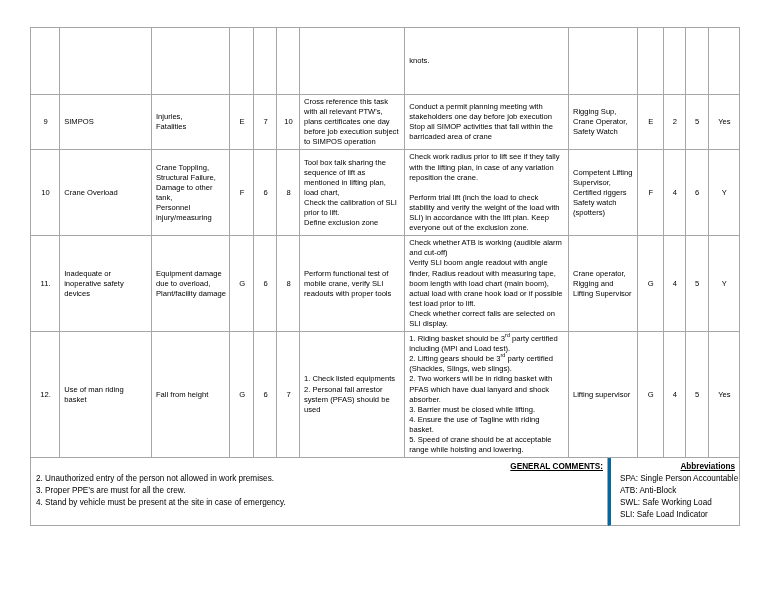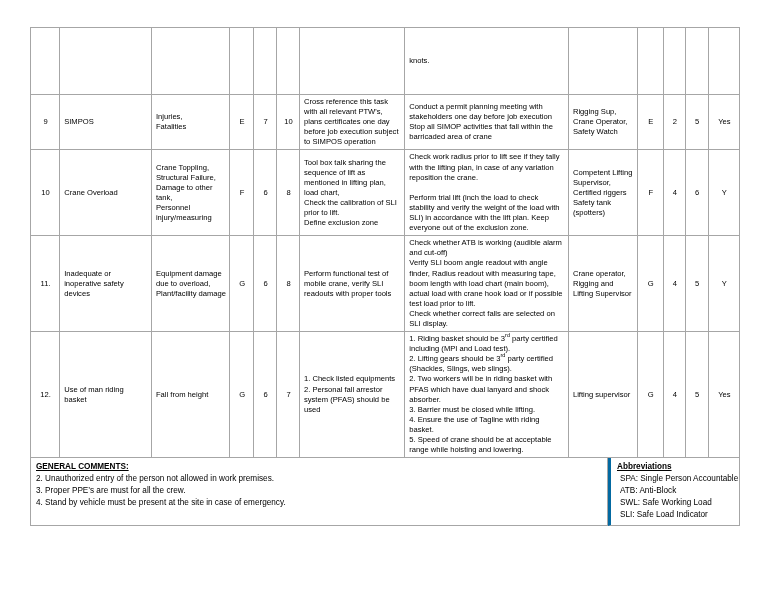--- a/index.html
+++ b/index.html
@@ -86,20 +86,21 @@
   .footer-right {
     width: 132px;
     border-left: 3px solid #0369a1;
     padding-left: 6px;
   }
   .footer-title {
     font-weight: bold;
     text-decoration: underline;
     display: block;
     margin-bottom: 0px;
+    text-align: right;
   }
   .footer-line {
     display: block;
     white-space: nowrap;
   }
   .footer-right .footer-line {
     padding-left: 3px;
   }
   sup {
     font-size: 0.72em;
@@ -244,21 +245,21 @@
 Define exclusion zone</span>
           </td>
           <td class="recovery">
             <span class="cell-text">Check work radius prior to lift see if they tally with the lifting plan, in case of any variation reposition the crane.
 
 Perform trial lift (inch the load to check stability and verify the weight of the load with SLI) in accordance with the lift plan. Keep everyone out of the exclusion zone.</span>
           </td>
           <td class="person">
             <span class="cell-text">Competent Lifting Supervisor,
 Certified riggers
-Safety tank (spotters)</span>
+Safety watch (spotters)</span>
           </td>
           <td class="sev">
             <span class="cell-text">F</span>
           </td>
           <td class="lik">
             <span class="cell-text">4</span>
           </td>
           <td class="rr">
             <span class="cell-text">6</span>
           </td>

